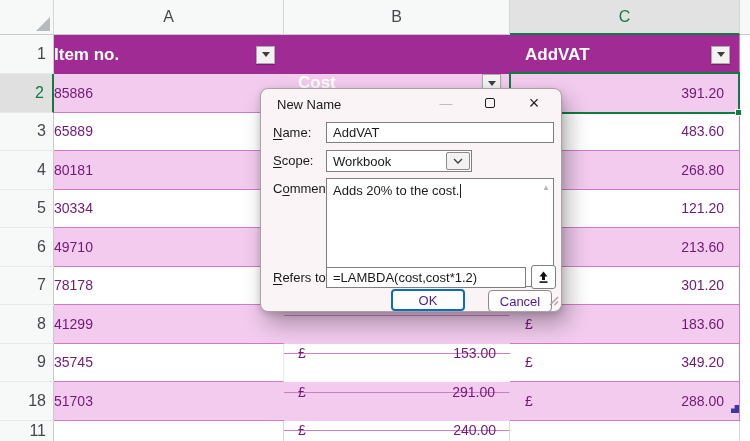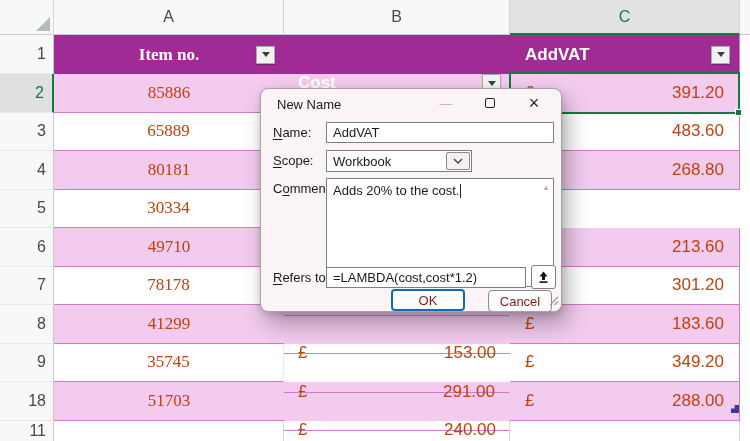--- a/index.html
+++ b/index.html
@@ -32,22 +32,22 @@
   
   .grid { position:absolute; left:54px; top:35px; width:686px; }
   .hrow { display:flex; height:39px; background:#A12B94; }
   .hcell { position:relative; display:flex; align-items:center; justify-content:center;
            color:#fff; font-weight:bold; font-size:17px; }
   .drow { display:flex; height:38.5px; }
   .drow.banded { background:#F2CBEE; }
   .drow.banded .cell { border-bottom:1px solid #CF7CC6; }
   .drow.plain  .cell { border-bottom:1px solid #CF7CC6; }
   .drow.plain .ca, .drow.plain .cb { border-right:1px solid #E9E9E9; }
-  .cell { display:flex; align-items:center; font-size:17px; color:#c2410c; }
-  .ca { width:230px; justify-content:center;font-family:Liberation Serif, serif; }
+  .cell { display:flex; align-items:center; font-size:14px; color:#701a75; }
+  .ca { width:230px; justify-content:flex-start; }
   .cb { width:226px; justify-content:space-between; padding:0 14px;margin-top:48px; }
   .cc { width:230px; justify-content:space-between; padding:0 15px; border-right:1px solid #CF7CC6; }
   .hcell.ca { width:230px; } .hcell.cb { width:226px; } .hcell.cc { width:230px; }
   .restrow { display:flex; height:21px; }
   .restrow div { border-right:1px solid #D8D8D8; }
   .restrow .ra { width:230px; } .restrow .rb { width:226px; } .restrow .rc { width:230px; }
 
   .fbtn { position:absolute; right:9px; top:50%; transform:translateY(-50%);
           width:19px; height:18px; background:#F2F2F2; border:1px solid #ABABAB;
           display:flex; align-items:center; justify-content:center; box-shadow:0 1px 1px rgba(0,0,0,.25); }
@@ -95,21 +95,21 @@
   .caret { display:inline-block; width:1px; height:14px; background:#222;
            vertical-align:text-bottom; margin-left:1px; }
   .sbar-up, .sbar-dn { position:absolute; right:3px; font-size:8px; }
   .sbar-up { top:4px;  color:#B6B6B6; }
   .sbar-dn { bottom:4px; color:#9A9A9A; }
   .in-refers { left:65px; top:178px; width:200px; height:21px; }
   .collapse-btn { position:absolute; left:270px; top:176px; width:25px; height:24px;
                   background:#fff; border:1px solid #7F7F7F; border-radius:3px;
                   display:flex; align-items:center; justify-content:center; }
   .btn { position:absolute; height:22px; border-radius:4px; background:#FDFDFD;
-         display:flex; align-items:center; justify-content:center; font-size:13px; color:#7f1d1d; }
+         display:flex; align-items:center; justify-content:center; font-size:13px; color:#4c1d95; }
   .btn.ok     { left:130px; top:200px; width:74px; border:2px solid #0F6CBD; }
   .btn.cancel { left:227px; top:201px; width:64px; border:1px solid #8A8A8A; }
   .grip { position:absolute; right:2px; bottom:2px; }
 </style>
 </head>
 <body>
 
 <div class="screen">
 
   <div class="topstrip"></div>
@@ -189,20 +189,24 @@
           <span></span>
           <span>268.80</span>
         </div>
     </div>
     <div class="drow plain">
       <div class="cell ca">30334</div>
       <div class="cell cb">
           <span></span>
           <span></span>
         </div>
+      <div class="cell cc">
+          <span></span>
+          <span>121.20</span>
+        </div>
     </div>
     <div class="drow banded">
       <div class="cell ca">49710</div>
       <div class="cell cb">
           <span></span>
           <span></span>
         </div>
       <div class="cell cc">
           <span></span>
           <span>213.60</span>

